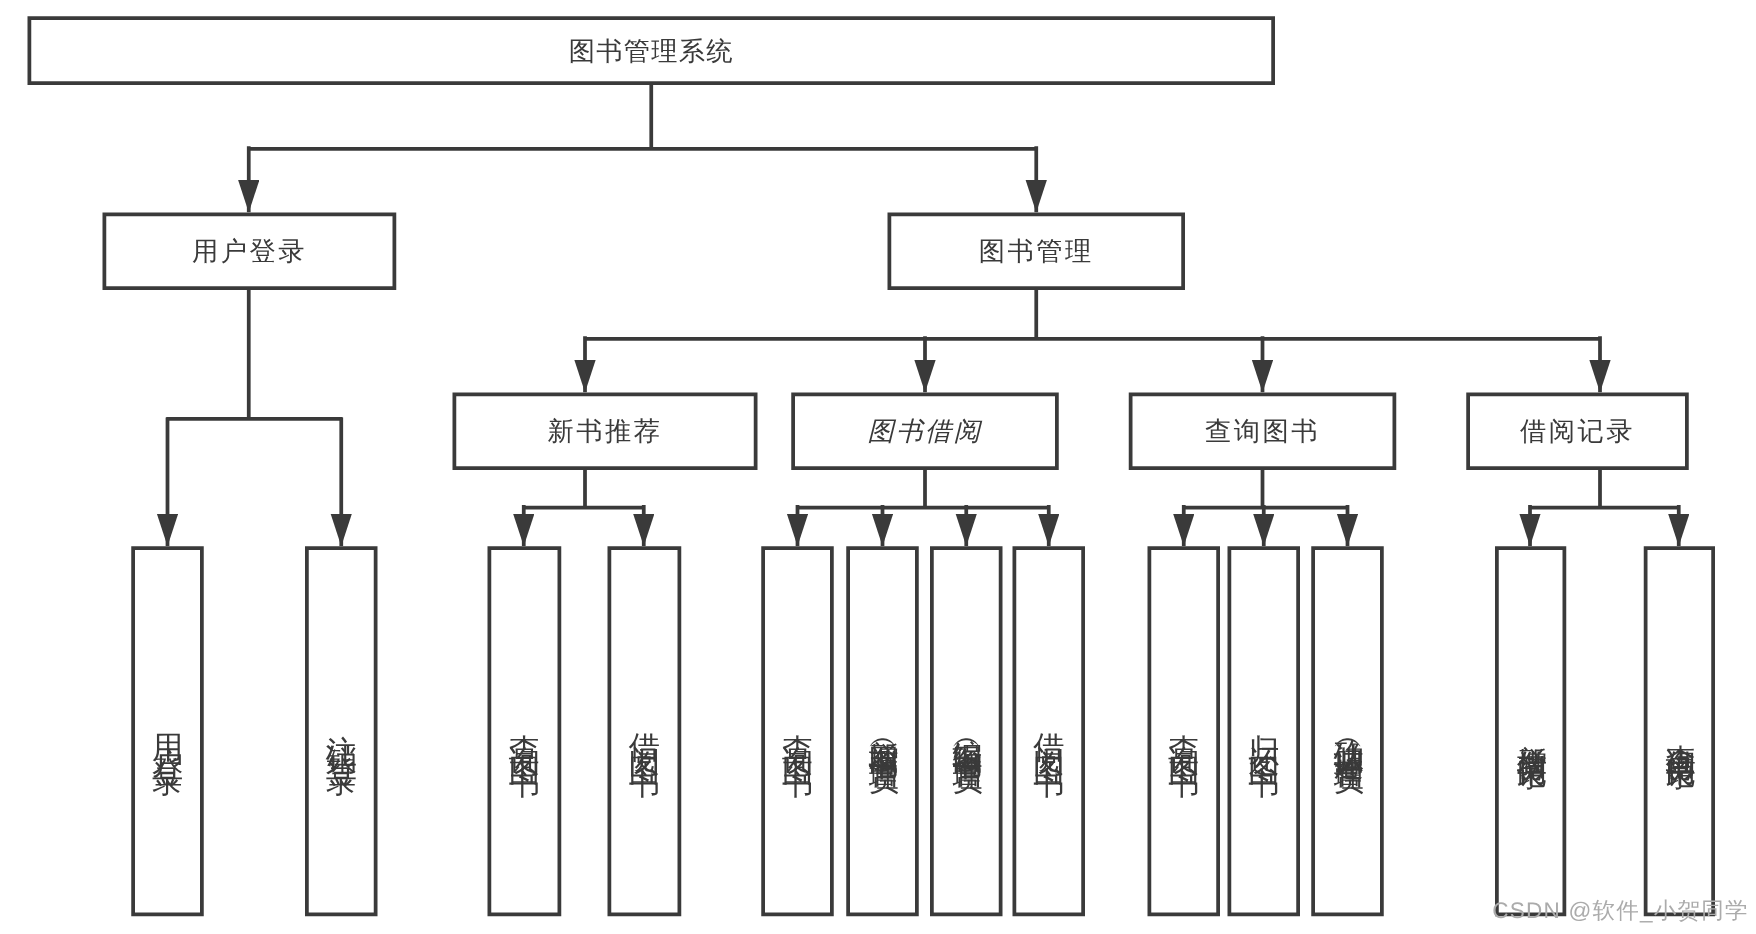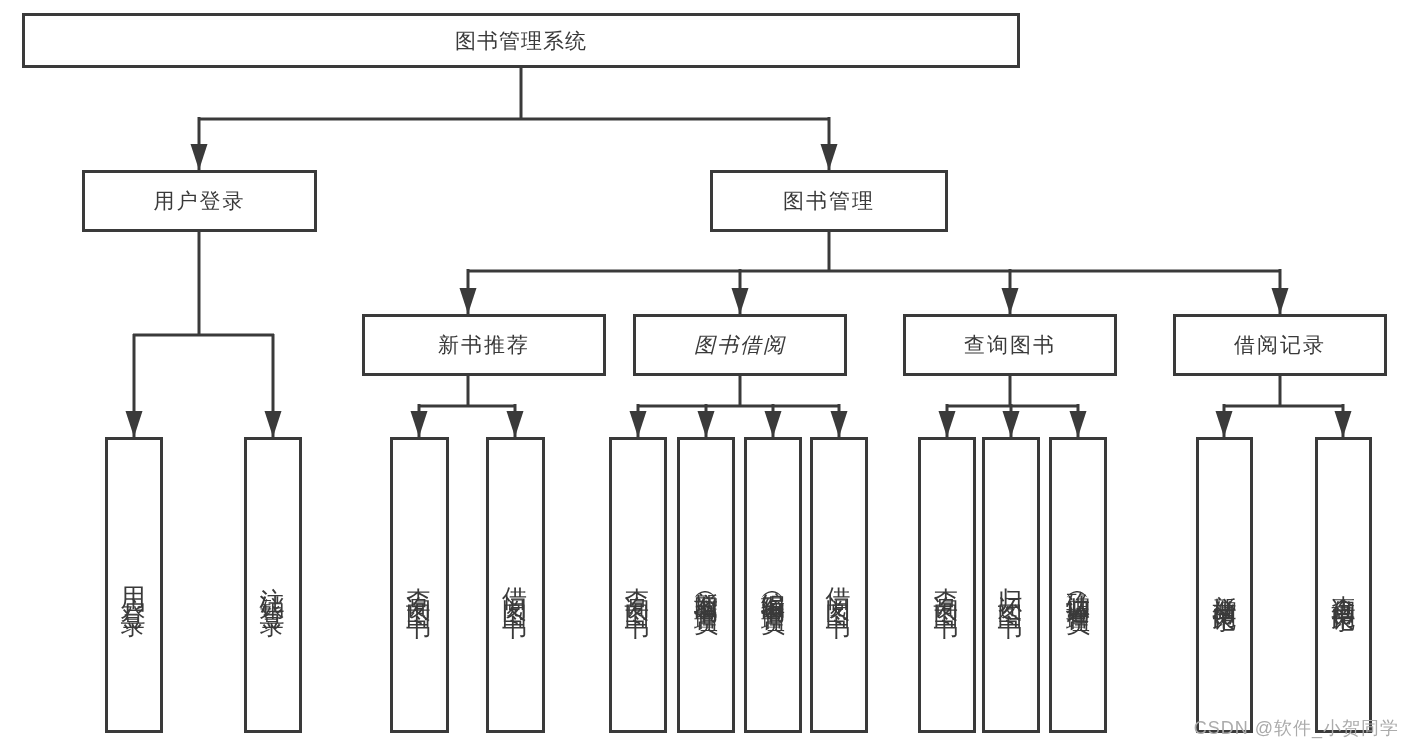--- a/index.html
+++ b/index.html
@@ -54,21 +54,21 @@
     font-size:24px;
     letter-spacing:3px;
   }
   
   #n-root{left:22px;top:13px;width:998px;height:55px;letter-spacing:1px;}
   #n-user-login{left:82px;top:170px;width:235px;height:62px;}
   #n-book-mgmt{left:710px;top:170px;width:238px;height:62px;}
   #n-newbook{left:362px;top:314px;width:244px;height:62px;}
   #n-bookborrow{left:633px;top:314px;width:214px;height:62px;font-style:italic;}
   #n-currentborrow{left:903px;top:314px;width:214px;height:62px;}
-  #n-borrowrecords{left:1173px;top:314px;width:214px;height:62px;}
+  #n-borrowrecords{left:1173px;top:314px;width:178px;height:62px;}
   .leaf{top:437px;height:296px;}
   #lf-ul-login{left:105px;width:58px;}
   #lf-ul-logout{left:244px;width:58px;}
   #lf-nb-query{left:390px;width:59px;}
   #lf-nb-borrow{left:486px;width:59px;}
   #lf-bb-query{left:609px;width:58px;}
   #lf-bb-add{left:677px;width:58px;}
   #lf-bb-edit{left:744px;width:58px;}
   #lf-bb-borrow{left:810px;width:58px;}
   #lf-cb-query{left:918px;width:58px;}

